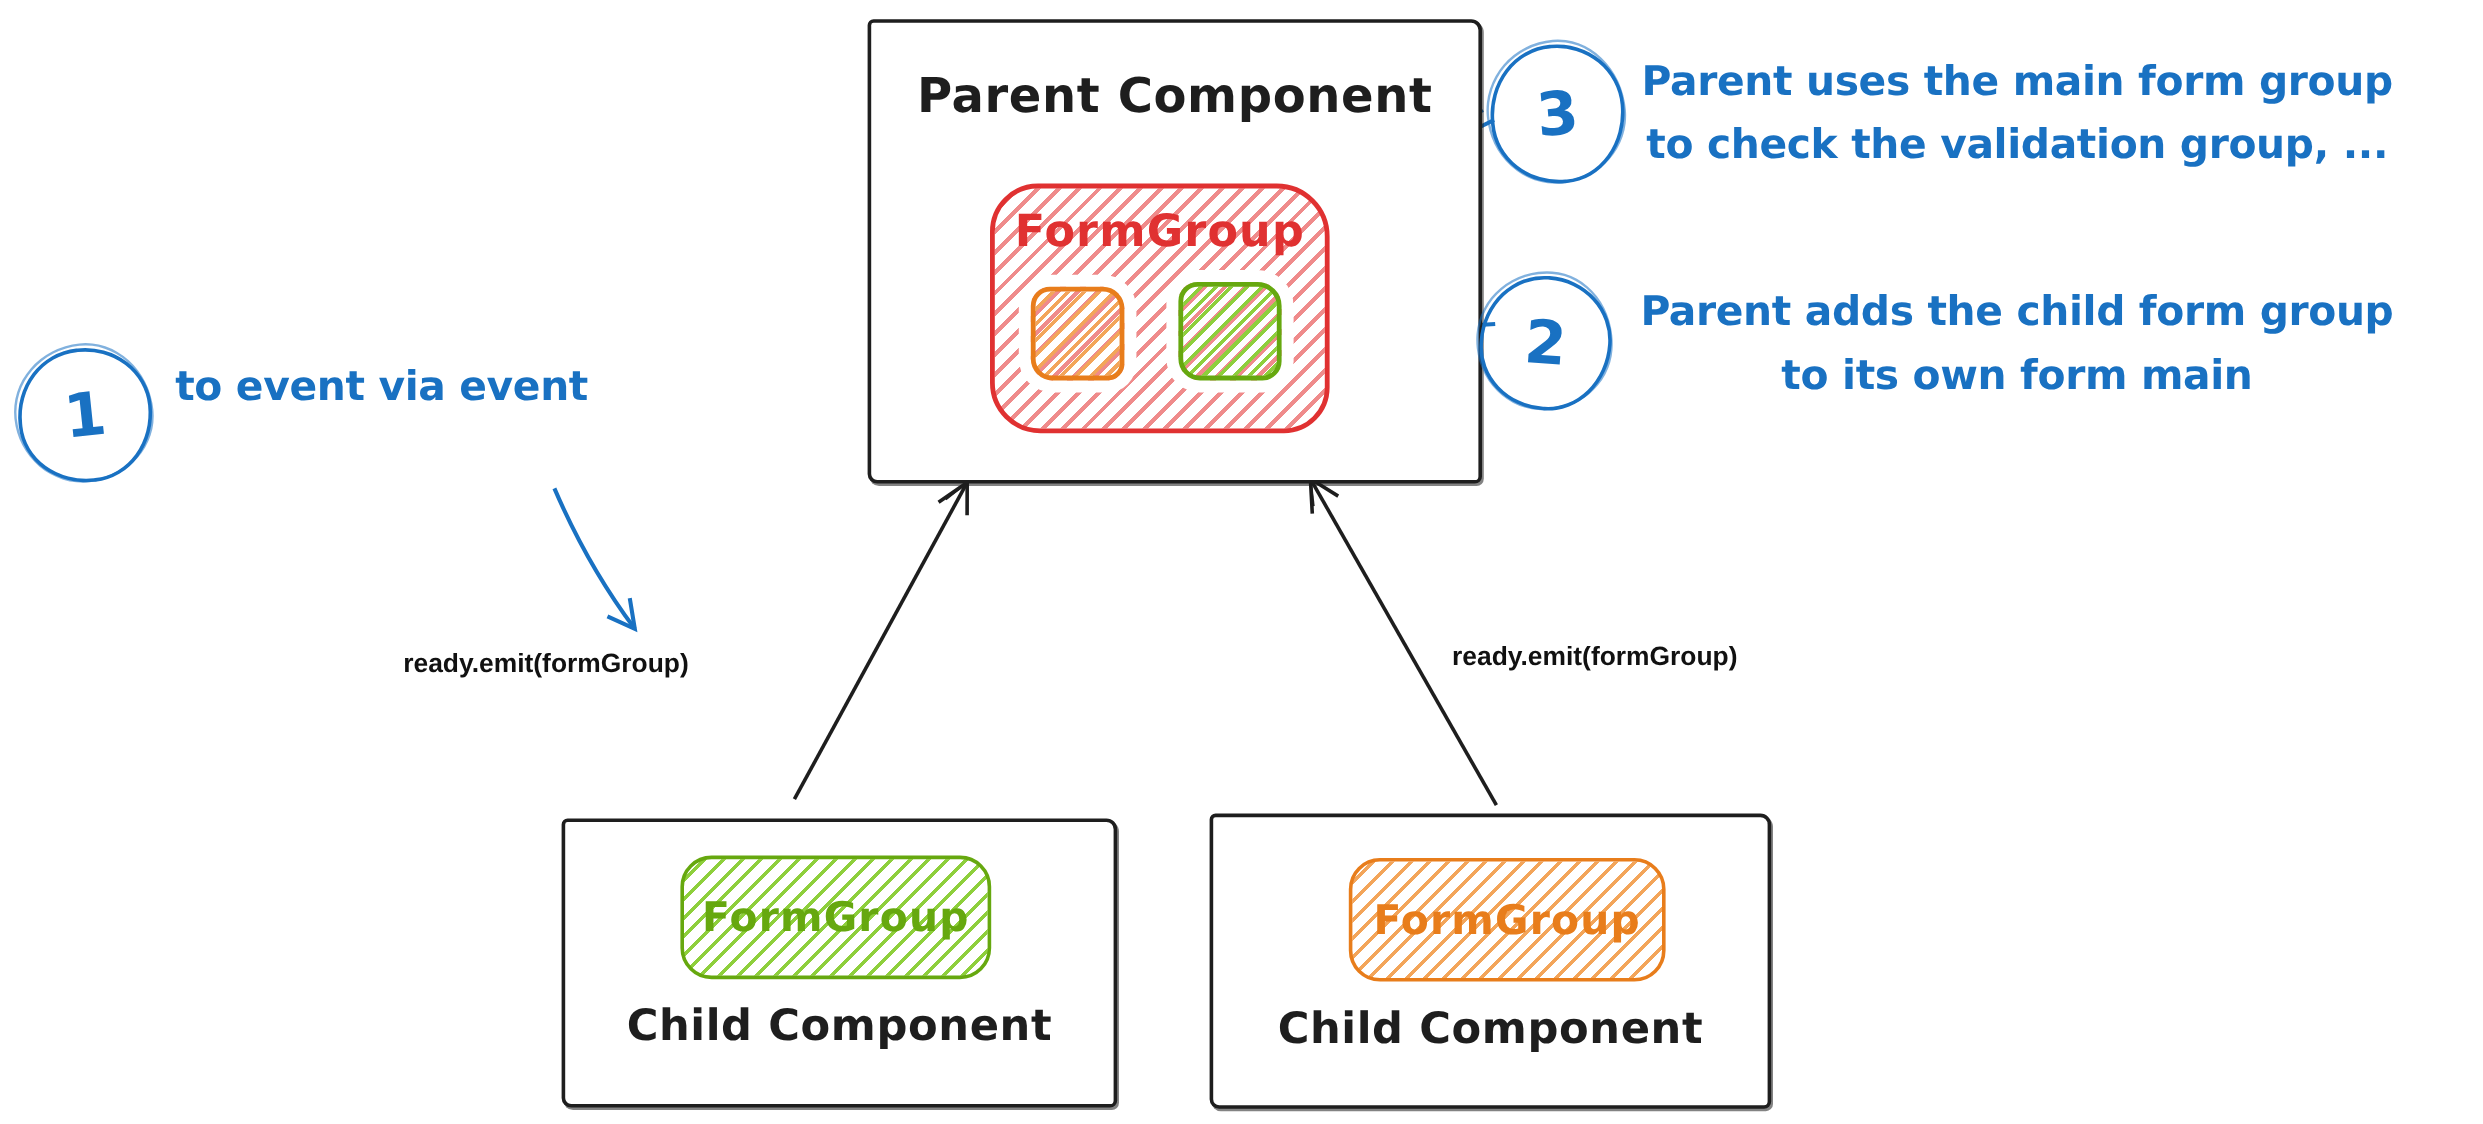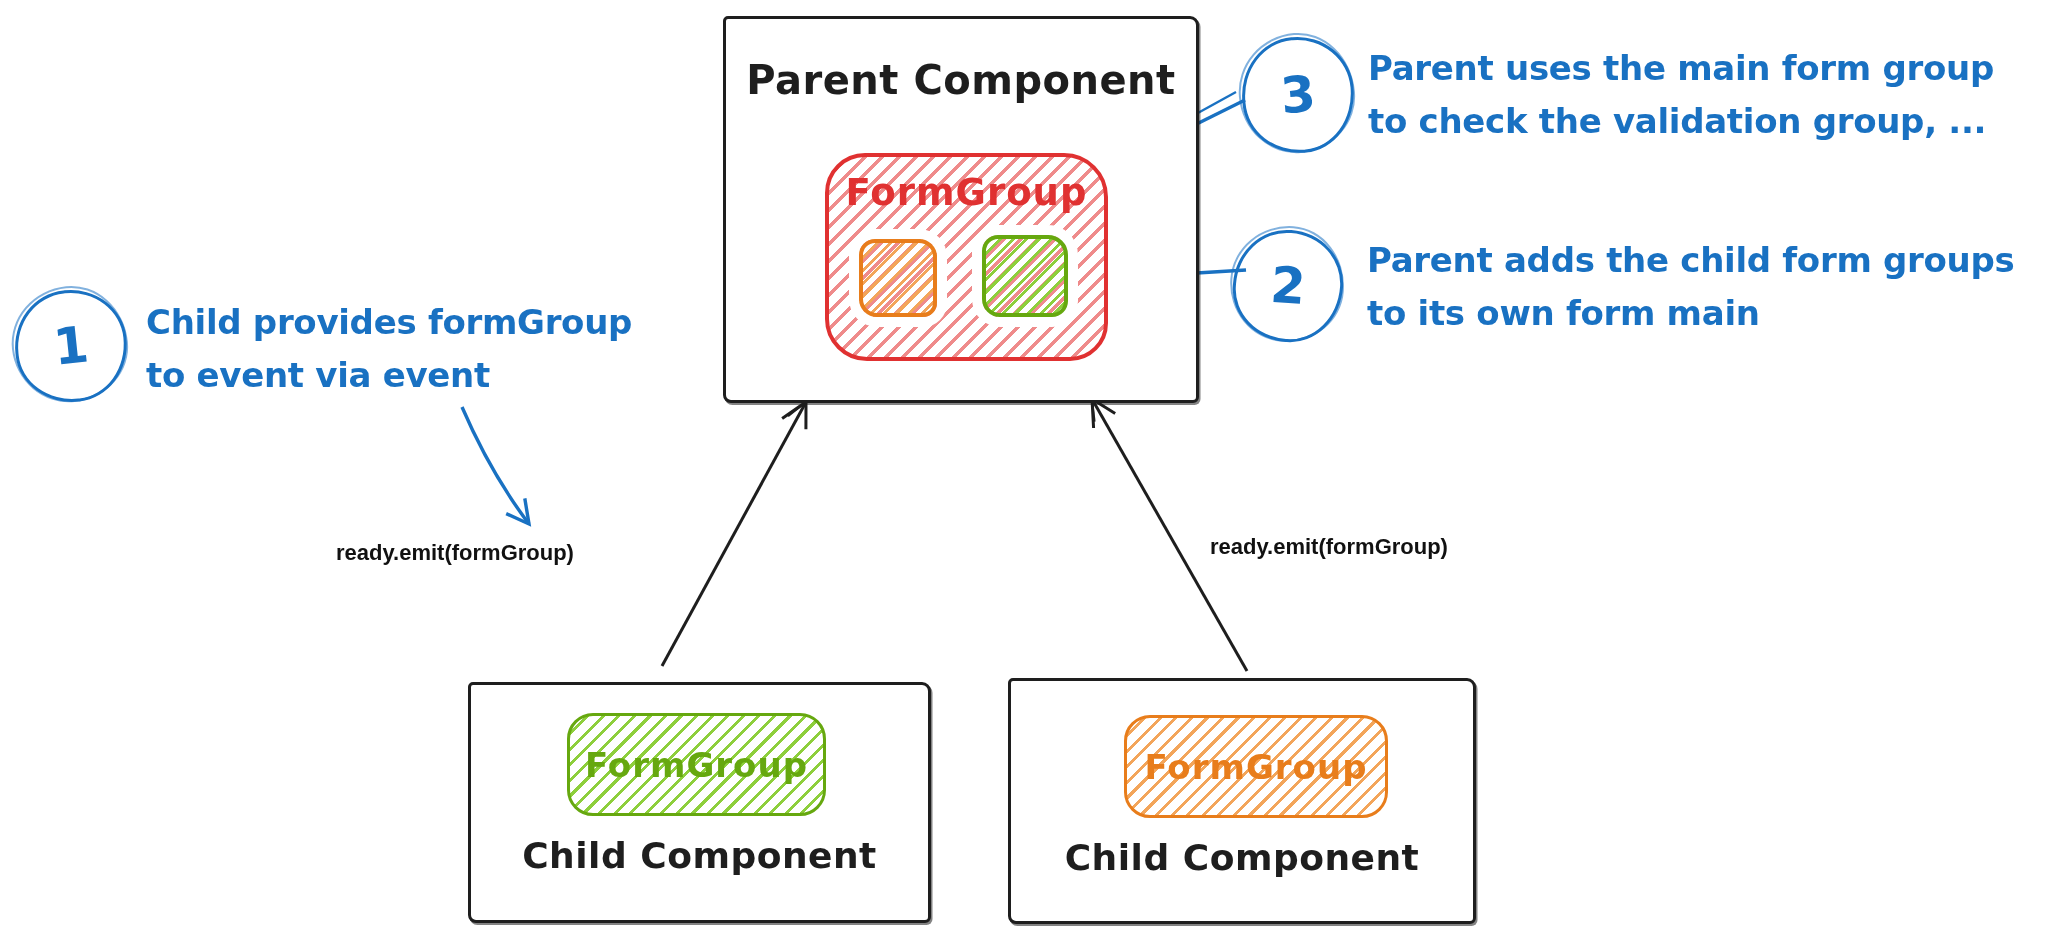--- a/index.html
+++ b/index.html
@@ -125,20 +125,21 @@
     pointer-events: none;
   }
   .ann-text {
     position: absolute;
     color: #1971c2;
     font-size: 34px;
     font-weight: 600;
     line-height: 53px;
     white-space: nowrap;
     letter-spacing: -0.3px;
+    text-align: center;
   }
 
   svg.arrows {
     position: absolute;
     left: 0; top: 0;
     width: 2069px;
     height: 937px;
     pointer-events: none;
   }
 </style>
@@ -160,21 +161,21 @@
 
     <path d="M662,666 L806,402" stroke="#1e1e1e" stroke-width="3" fill="none" marker-end="url(#ah-black)"></path>
     <path d="M1247,671 L1092,399" stroke="#1e1e1e" stroke-width="3" fill="none" marker-end="url(#ah-black)"></path>
 
     <path d="M462,407 Q490,472 529,524" stroke="#1971c2" stroke-width="3.4" fill="none" marker-end="url(#ah-blue)"></path>
     <path d="M1246,270 L1131,277" stroke="#1971c2" stroke-width="3.4" fill="none" marker-end="url(#ah-blue)"></path>
     <path d="M1245,100 L1112,166" stroke="#1971c2" stroke-width="3.4" fill="none" marker-end="url(#ah-blue)"></path>
     <path d="M1236,92 L1118,157" stroke="#1971c2" stroke-width="2.4" fill="none"></path>
   </svg>
 
-  <div class="comp-box" style="left:723px; top:16px; width:470px; height:381px;">
+  <div class="comp-box" style="left:723px; top:16px; width:470px; height:381px;padding-left:36px;">
     <div class="comp-title parent-title-text" style="top:38px;">Parent Component</div>
   </div>
 
   <div class="fg-red">
     <div class="fg-red-label">FormGroup</div>
     <div class="slot slot-orange"></div>
     <div class="slot slot-green"></div>
   </div>
 
   <div class="ann-circle" style="left:1242px; top:37px; width:106px; height:110px; transform:rotate(-5deg);">
@@ -182,29 +183,28 @@
   </div>
   <div class="ann-text" style="left:1368px; top:42px;">
     <div>Parent uses the main form group</div>
     <div>to check the validation group, ...</div>
   </div>
 
   <div class="ann-circle" style="left:1233px; top:230px; width:104px; height:106px; transform:rotate(4deg);">
     <span>2</span>
   </div>
   <div class="ann-text" style="left:1367px; top:234px;">
-    <div>Parent adds the child form groups</div>
+    <div>Parent adds the child form group</div>
     <div>to its own form main</div>
   </div>
 
   <div class="ann-circle" style="left:15px; top:290px; width:106px; height:106px; transform:rotate(-6deg);">
     <span>1</span>
   </div>
   <div class="ann-text" style="left:146px; top:296px;">
-    <div>Child provides formGroup</div>
     <div>to event via event</div>
   </div>
 
   <div class="code-label" style="left:336px; top:540px;">ready.emit(formGroup)</div>
   <div class="code-label" style="left:1210px; top:534px;">ready.emit(formGroup)</div>
 
   <div class="comp-box" style="left:468px; top:682px; width:457px; height:235px;">
     <div class="pill pill-green" style="left:96px; top:28px; width:253px; height:97px;">
       <span>FormGroup</span>
     </div>

